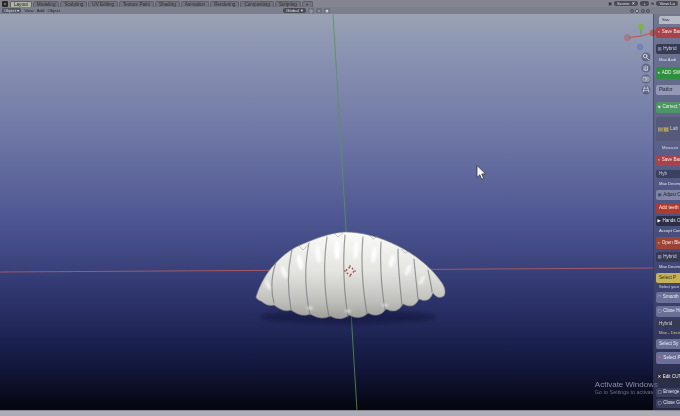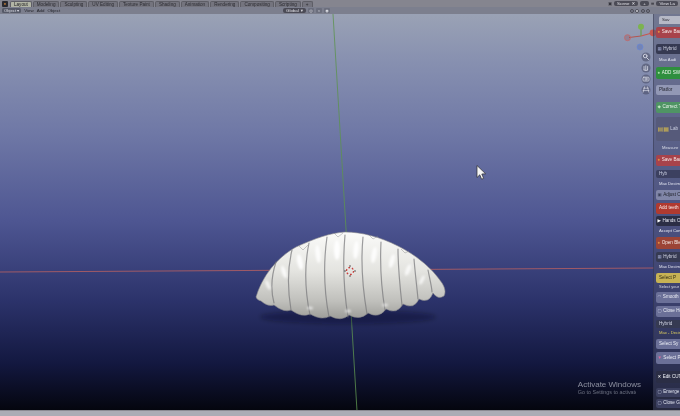--- a/index.html
+++ b/index.html
@@ -37,21 +37,21 @@
     background:linear-gradient(#9aa2b5 0%,#8790b0 12%,#6f78a6 30%,#4e5692 52%,#2c336b 72%,#131840 88%,#04050d 100%);}
   .overlay{position:absolute;top:0;left:0;z-index:5;pointer-events:none;}
   
   .sidebar{position:absolute;top:14px;right:0;width:26px;bottom:5px;z-index:10;
            background:rgba(73,78,110,0.5);overflow:hidden;border-left:0.5px solid rgba(40,42,60,0.4);}
   .sbtn{position:absolute;left:2px;width:30px;height:10px;border-radius:2px;font-size:4.6px;
         display:flex;align-items:center;gap:1.5px;padding:0 1.5px;color:#eee;box-sizing:border-box;
         white-space:nowrap;overflow:hidden;line-height:1;}
   .sbtn .icon{flex:0 0 auto;font-size:4.4px;line-height:1;}
   
-  .watermark{position:absolute;right:39px;bottom:21px;z-index:6;text-align:left;pointer-events:none;margin-top:24px;}
+  .watermark{position:absolute;right:22px;bottom:21px;z-index:6;text-align:left;pointer-events:none;margin-top:24px;}
   .watermark .l1{font-size:8px;color:rgba(214,218,228,0.62);line-height:9px;}
   .watermark .l2{font-size:5.4px;color:rgba(198,203,215,0.5);line-height:6px;
                  width:58px;white-space:nowrap;overflow:hidden;}
   
   .statusbar{position:absolute;bottom:0;left:0;right:0;height:5px;background:#abacb5;
              border-top:0.5px solid #8a8a92;z-index:30;}
 </style>
 </head>
 <body>
 

